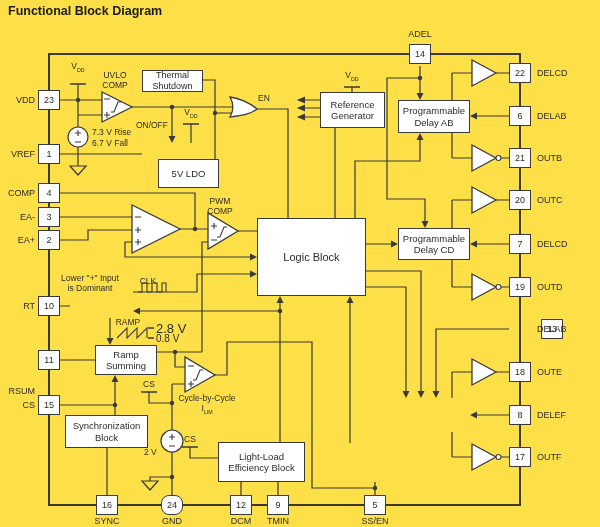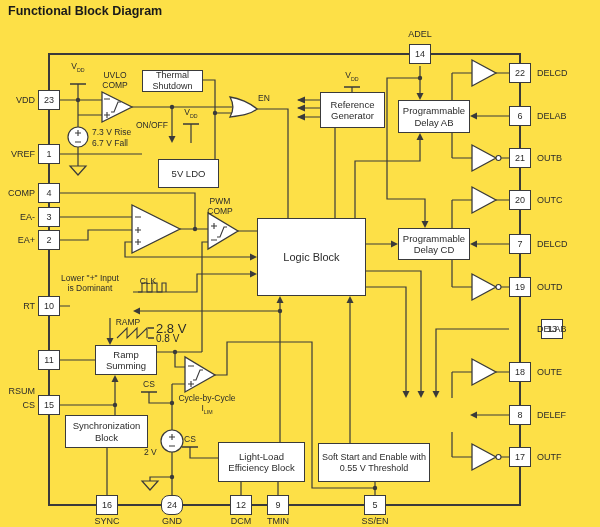--- a/index.html
+++ b/index.html
@@ -147,21 +147,20 @@
 
   <div class="blk" id="thermal-block" style="left:142px;top:70px;width:61px;height:22px;font-size:9px;">Thermal Shutdown</div>
   <div class="blk" style="left:158px;top:143px;width:61px;height:29px;margin-top:16px;">5V LDO</div>
   <div class="blk" style="left:320px;top:92px;width:65px;height:36px;">Reference Generator</div>
   <div class="blk" style="left:398px;top:100px;width:72px;height:33px;">Programmable Delay AB</div>
   <div class="blk" id="logic-block" style="left:257px;top:218px;width:109px;height:78px;">Logic Block</div>
   <div class="blk" style="left:398px;top:228px;width:72px;height:32px;">Programmable Delay CD</div>
   <div class="blk" style="left:95px;top:345px;width:62px;height:30px;">Ramp Summing</div>
   <div class="blk" style="left:65px;top:415px;width:83px;height:33px;">Synchronization Block</div>
   <div class="blk" style="left:218px;top:442px;width:87px;height:40px;">Light-Load Efficiency Block</div>
-  <div class="blk" style="left:318px;top:443px;width:112px;height:39px;font-size:9px;">Soft Start and Enable with 0.55 V Threshold</div>
 
   <div class="pin" style="left:38px;top:90px;">23</div>
   <div class="pin" style="left:38px;top:144px;">1</div>
   <div class="pin" style="left:38px;top:183px;">4</div>
   <div class="pin" style="left:38px;top:207px;">3</div>
   <div class="pin" style="left:38px;top:230px;">2</div>
   <div class="pin" style="left:38px;top:296px;">10</div>
   <div class="pin" style="left:38px;top:350px;">11</div>
   <div class="pin" style="left:38px;top:395px;">15</div>
   <div class="plabel rt" style="left:0;width:35px;top:95px;">VDD</div>

